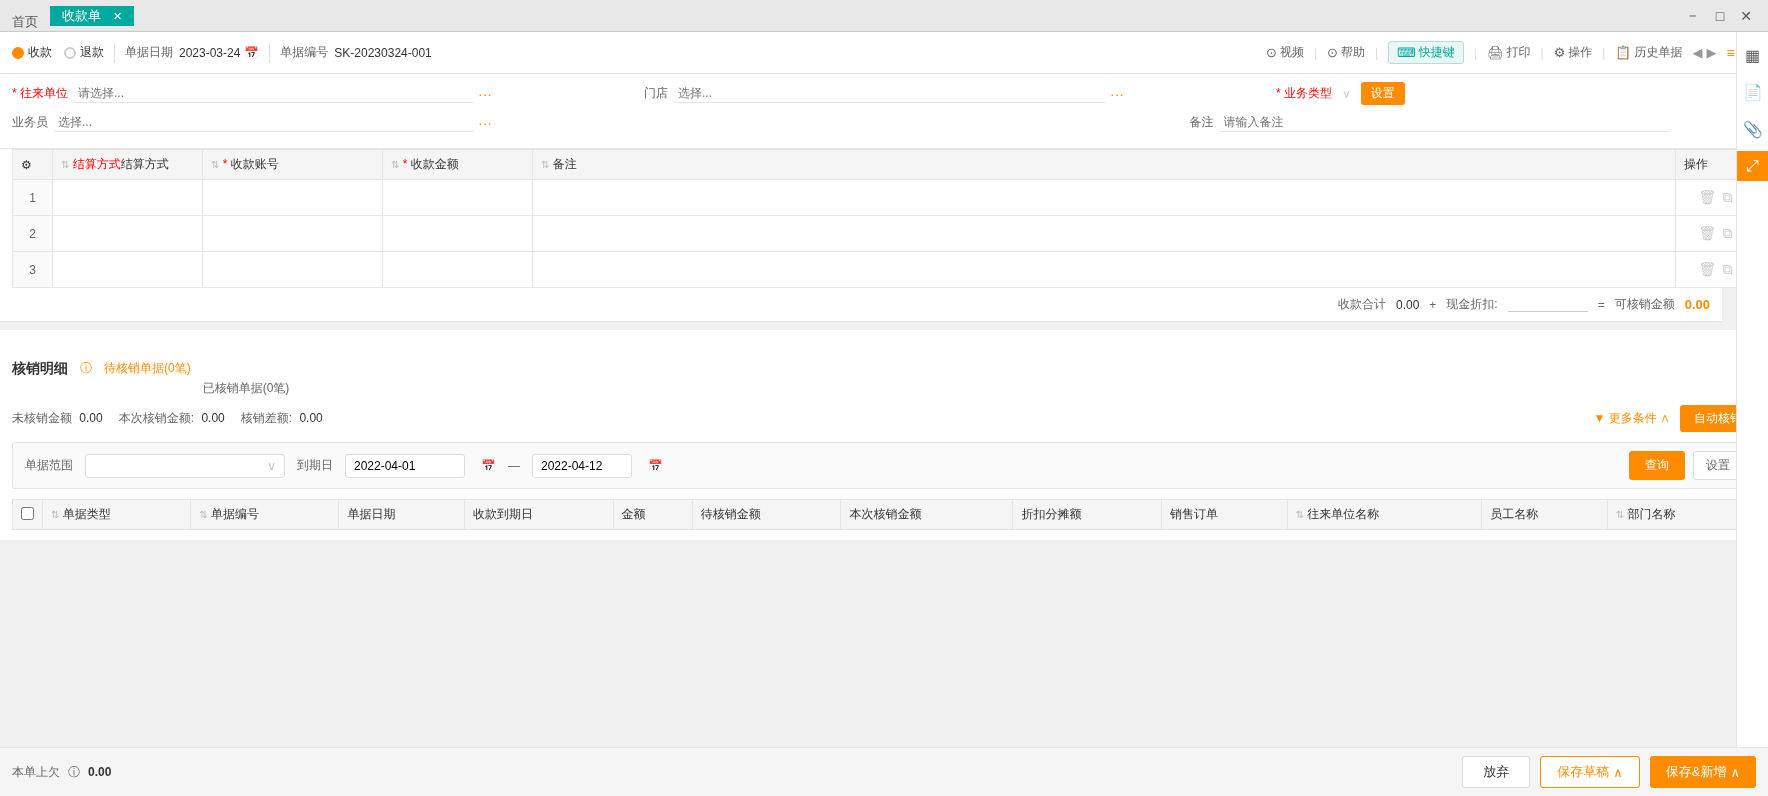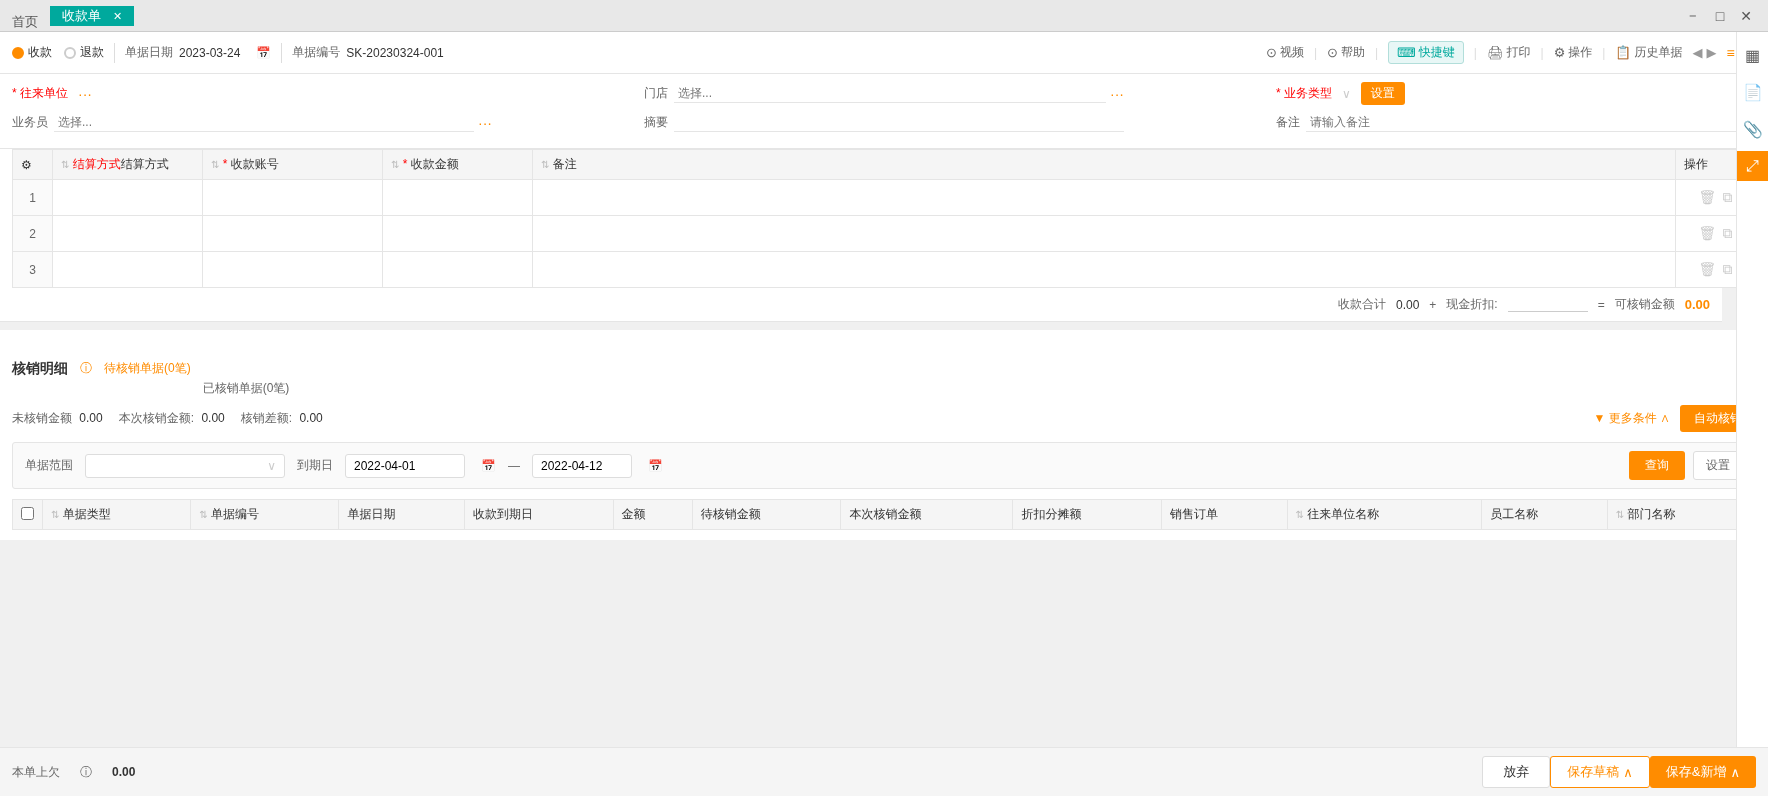--- a/index.html
+++ b/index.html
@@ -84,23 +84,23 @@
     .query-btn { background: #ff8c00; color: #fff; border: none; border-radius: 3px; padding: 5px 16px; cursor: pointer; font-size: 12px; margin-left: auto; }
     .setting-btn-white { background: #fff; color: #666; border: 1px solid #ddd; border-radius: 3px; padding: 5px 12px; cursor: pointer; font-size: 12px; }
 
     
     .bottom-table { width: 100%; border-collapse: collapse; }
     .bottom-table th { background: #f5f5f5; border: 1px solid #e5e5e5; padding: 6px 8px; text-align: left; font-weight: normal; color: #333; font-size: 12px; white-space: nowrap; }
     .checkbox-col { width: 30px; text-align: center; }
 
     
     .footer { display: flex; align-items: center; padding: 8px 12px; background: #f5f5f5; border-top: 1px solid #e5e5e5; position: fixed; bottom: 0; width: 1768px; }
-    .footer-left { font-size: 12px; color: #666; display: flex; align-items: center; gap: 20px; }
+    .footer-left { font-size: 12px; color: #666; display: flex; align-items: center; gap: 8px; }
     .footer-value { color: #333; font-weight: bold; }
-    .footer-right { margin-left: auto; display: flex; }
+    .footer-right { margin-left: auto; display: flex; gap: 10px; }
     .btn-abandon { background: #fff; color: #333; border: 1px solid #ddd; border-radius: 3px; padding: 6px 20px; cursor: pointer; font-size: 13px; }
     .btn-draft { background: #fff; color: #ff8c00; border: 1px solid #ff8c00; border-radius: 3px; padding: 6px 16px; cursor: pointer; font-size: 13px; display: flex; align-items: center; gap: 4px; }
     .btn-save-new { background: #ff8c00; color: #fff; border: none; border-radius: 3px; padding: 6px 16px; cursor: pointer; font-size: 13px; display: flex; align-items: center; gap: 4px; }
 
     
     .right-sidebar { position: fixed; right: 0; top: 32px; width: 32px; background: #fff; border-left: 1px solid #e5e5e5; display: flex; flex-direction: column; align-items: center; padding-top: 8px; gap: 6px; height: calc(100% - 32px); }
     .sidebar-icon { cursor: pointer; color: #666; font-size: 16px; padding: 6px; width: 100%; text-align: center; }
     .sidebar-icon.active { background: #ff8c00; color: #fff; }
     .sort-icon { color: #bbb; font-size: 10px; }
     .filter-dropdown-box { border: 1px solid #ddd; border-radius: 3px; padding: 4px 8px; font-size: 12px; background: #fff; min-width: 200px; display: flex; align-items: center; justify-content: space-between; cursor: pointer; }
@@ -129,21 +129,21 @@
       <span class="radio-circle checked" style="background:#ff8c00; border-color:#ff8c00; width:12px; height:12px;"></span>
       <span>收款</span>
     </div>
     <div class="radio-item">
       <span class="radio-circle" style="border:2px solid #ccc; width:12px; height:12px; border-radius:50%; display:inline-block;"></span>
       <span>退款</span>
     </div>
   </div>
   <div class="divider-v"></div>
   <span class="field-label">单据日期</span>
-  <span class="field-value" style="margin-right:12px;">2023-03-24</span>
+  <span class="field-value" style="margin-right:0;">2023-03-24</span>
   <span class="date-icon">📅</span>
   <div class="divider-v"></div>
   <span class="field-label">单据编号</span>
   <span class="field-value">SK-20230324-001</span>
 
   <div class="toolbar-right">
     <span class="toolbar-btn">
       <span class="icon">⊙</span>
       <span>视频</span>
     </span>
@@ -181,20 +181,21 @@
       <span class="view-btn" style="background:#ff8c00; color:#fff; padding:0 3px; border-radius:2px;">▦</span>
     </div>
   </div>
 </div>
 
 <div class="form-area">
   <div class="form-row">
 
     <div class="form-field" style="flex:2; max-width:480px;">
       <span class="form-field-label" style="color:#f00; white-space:nowrap; margin-right:6px;">* 往来单位</span>
+      <input type="text" class="form-input" style="flex: 1 1 0%;" placeholder="请选择...">
       <span class="more-btn">···</span>
     </div>
     <div style="flex:0.2;"></div>
 
     <div class="form-field" style="flex:2; max-width:480px;">
       <span class="form-field-label optional" style="color:#666; white-space:nowrap; margin-right:6px;">门店</span>
       <input type="text" class="form-input" style="flex: 1 1 0%;" placeholder="选择...">
       <span class="more-btn">···</span>
     </div>
     <div style="flex:0.2;"></div>
@@ -207,24 +208,20 @@
   </div>
   <div class="form-row">
 
     <div class="form-field" style="flex:2; max-width:480px;">
       <span class="form-field-label optional" style="color:#666; white-space:nowrap; margin-right:6px;">业务员</span>
       <input type="text" class="form-input" style="flex: 1 1 0%;" placeholder="选择...">
       <span class="more-btn">···</span>
     </div>
     <div style="flex:0.2;"></div>
 
-    <div class="form-field" style="flex:2; max-width:480px;">
-      <span class="form-field-label optional" style="color:#666; white-space:nowrap; margin-right:6px;">摘要</span>
-      <input type="text" class="form-input" style="flex: 1 1 0%;">
-    </div>
     <div style="flex:0.2;"></div>
 
     <div class="form-field" style="flex:2; max-width:480px;">
       <span class="form-field-label optional" style="color:#666; white-space:nowrap; margin-right:6px;">备注</span>
       <input type="text" class="form-input" style="flex: 1 1 0%;" placeholder="请输入备注">
     </div>
   </div>
 </div>
 
 <div class="table-container">

